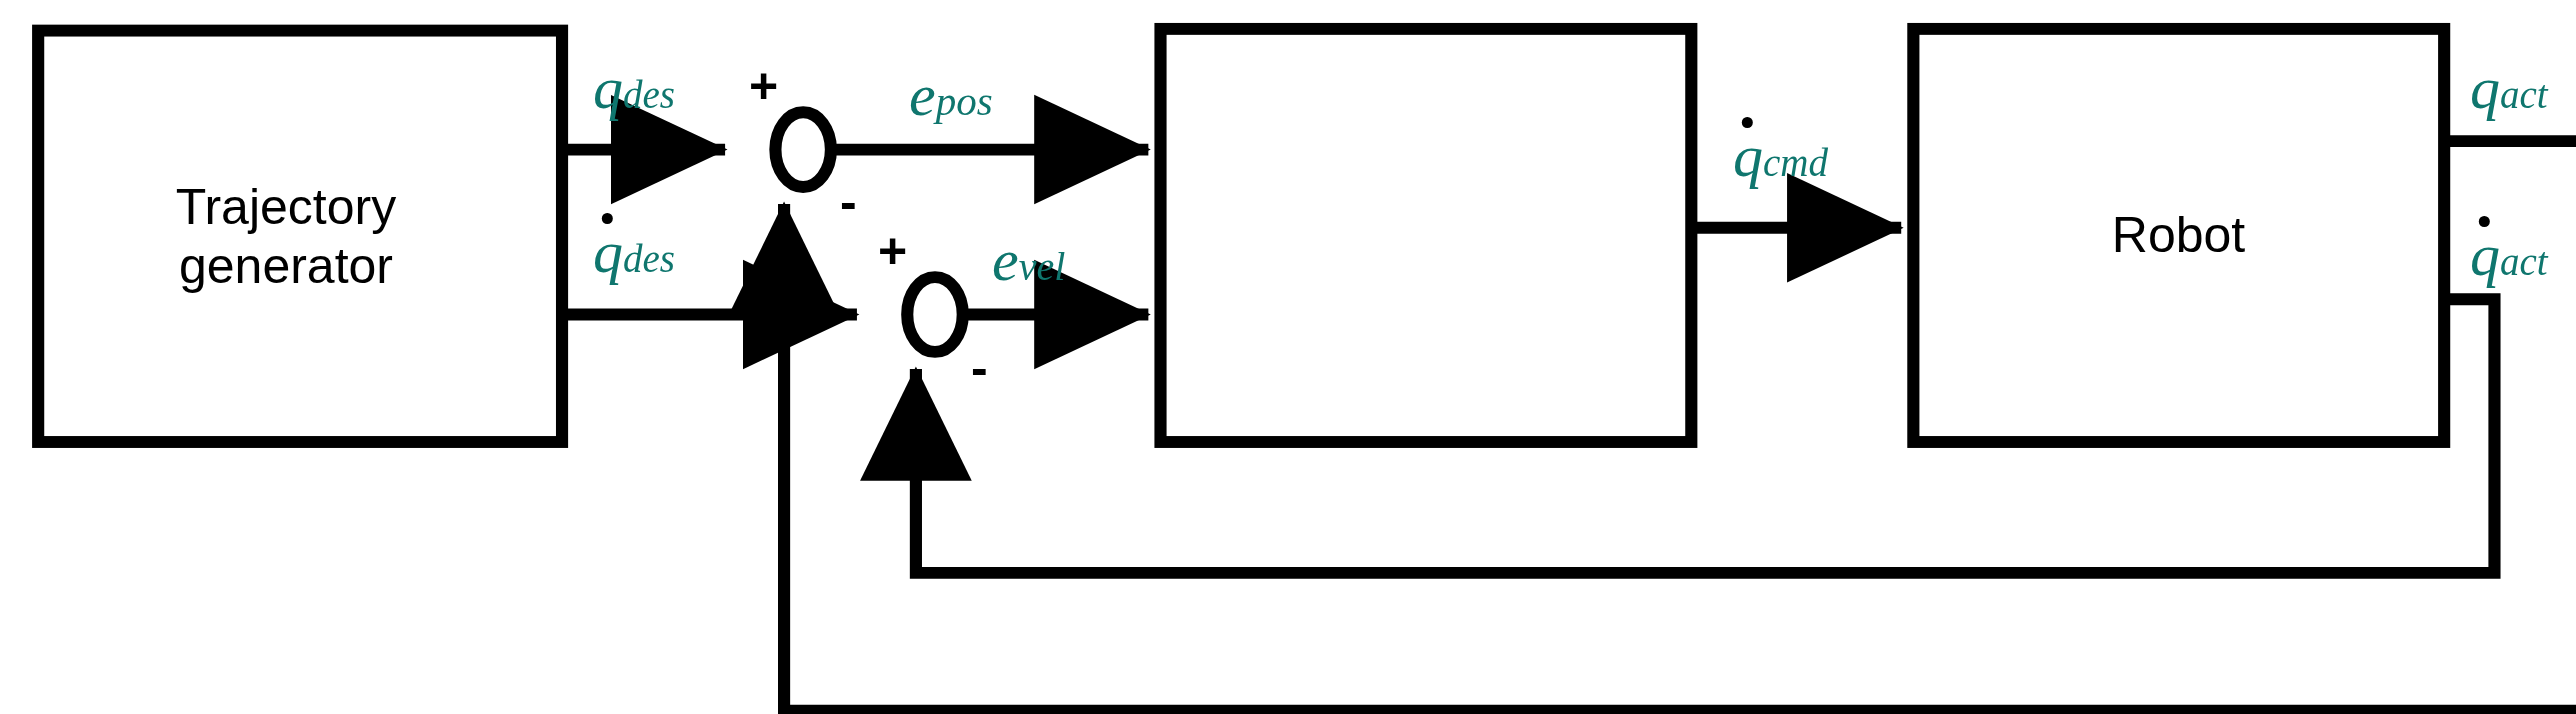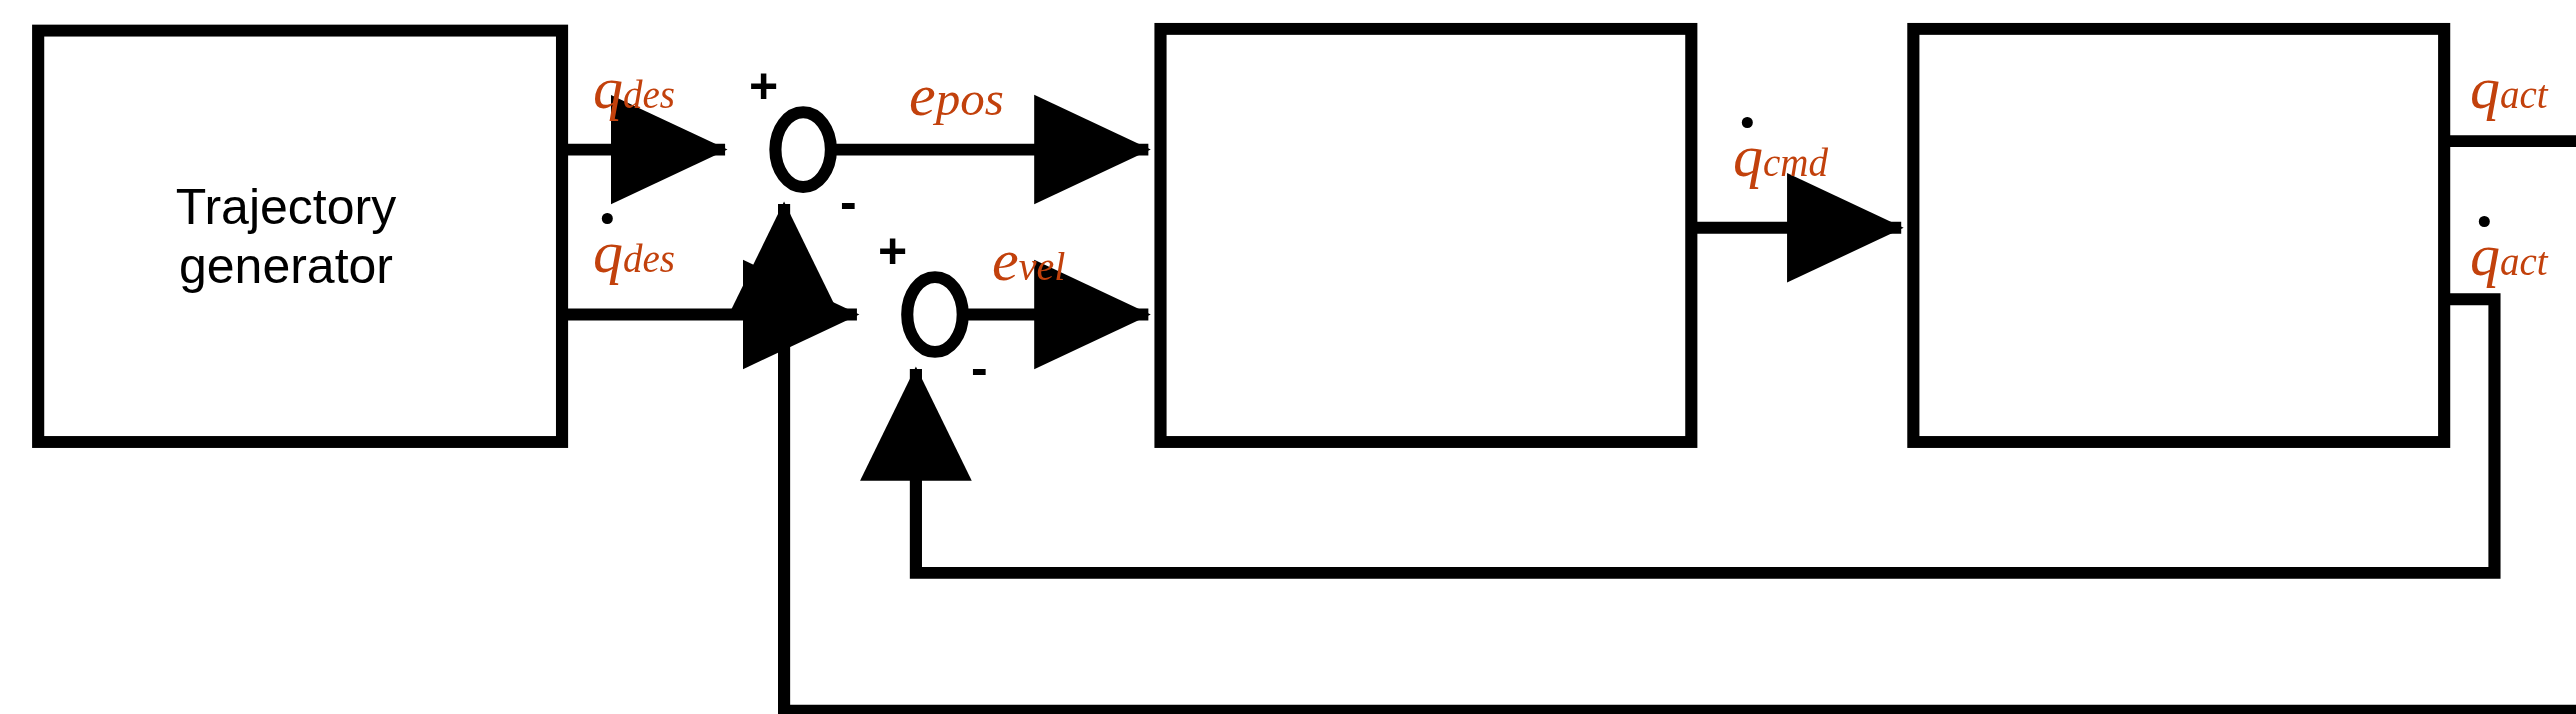--- a/index.html
+++ b/index.html
@@ -12,21 +12,21 @@
     font-family:"Liberation Sans",sans-serif;
     color:#000000;
     line-height:1.18;
     white-space:pre-line;
     pointer-events:none;
   }
   .sig{
     position:absolute;
     font-family:"Liberation Serif",serif;
     font-style:italic;
-    color:#c2410c;
+    color:#0f766e;
     white-space:nowrap;
     pointer-events:none;
   }
   .sig .base{font-size:60px;font-style:italic;position:relative;}
   .sig .sub{font-size:39px;font-style:italic;}
   .sig .dot{
     position:absolute;
     width:10.7px;height:10.7px;border-radius:50%;
     background:#000000;
     left:50%;top:-5.8px;
@@ -78,31 +78,32 @@
 
       <ellipse cx="463" cy="88" rx="16" ry="22" fill="#ffffff" stroke="#000000" stroke-width="7"></ellipse>
       <ellipse cx="539" cy="185" rx="16" ry="22" fill="#ffffff" stroke="#000000" stroke-width="7"></ellipse>
     </g>
   </svg>
 
   <div class="blk-label" style="left: 24px; top: 31px; width: 524px; height: 411px; display: flex; align-items: center; justify-content: center; font-size: 50px;">Trajectory
 generator</div>
 
 
+  <div class="blk-label" style="left: 1913px; top: 29px; width: 531px; height: 413px; display: flex; align-items: center; justify-content: center; font-size: 50px;">Robot</div>
 
   <div class="sig" style="left: 593px; top: 54px;">
     <span class="base" style="font-size: 60px;">q</span><span class="sub" style="font-size: 39px;">des</span>
   </div>
 
   <div class="sig" style="left: 593px; top: 218px;">
     <span class="base" style="font-size: 60px;"><span class="dot"></span><span>q</span></span><span class="sub" style="font-size: 39px;">des</span>
   </div>
 
   <div class="sig" style="left: 909px; top: 61px;">
-    <span class="base" style="font-size: 60px;">e</span><span class="sub" style="font-size: 49px; margin-top: 25px;">pos</span>
+    <span class="base" style="font-size: 60px;">e</span><span class="sub" style="font-size: 41px; margin-top: 25px;">pos</span>
   </div>
 
   <div class="sig" style="left: 992px; top: 226px;">
     <span class="base" style="font-size: 60px;">e</span><span class="sub" style="font-size: 40px;">vel</span>
   </div>
 
   <div class="sig" style="left: 1733px; top: 122px;">
     <span class="base" style="font-size: 60px;"><span class="dot"></span><span>q</span></span><span class="sub" style="font-size: 39px;">cmd</span>
   </div>
 

